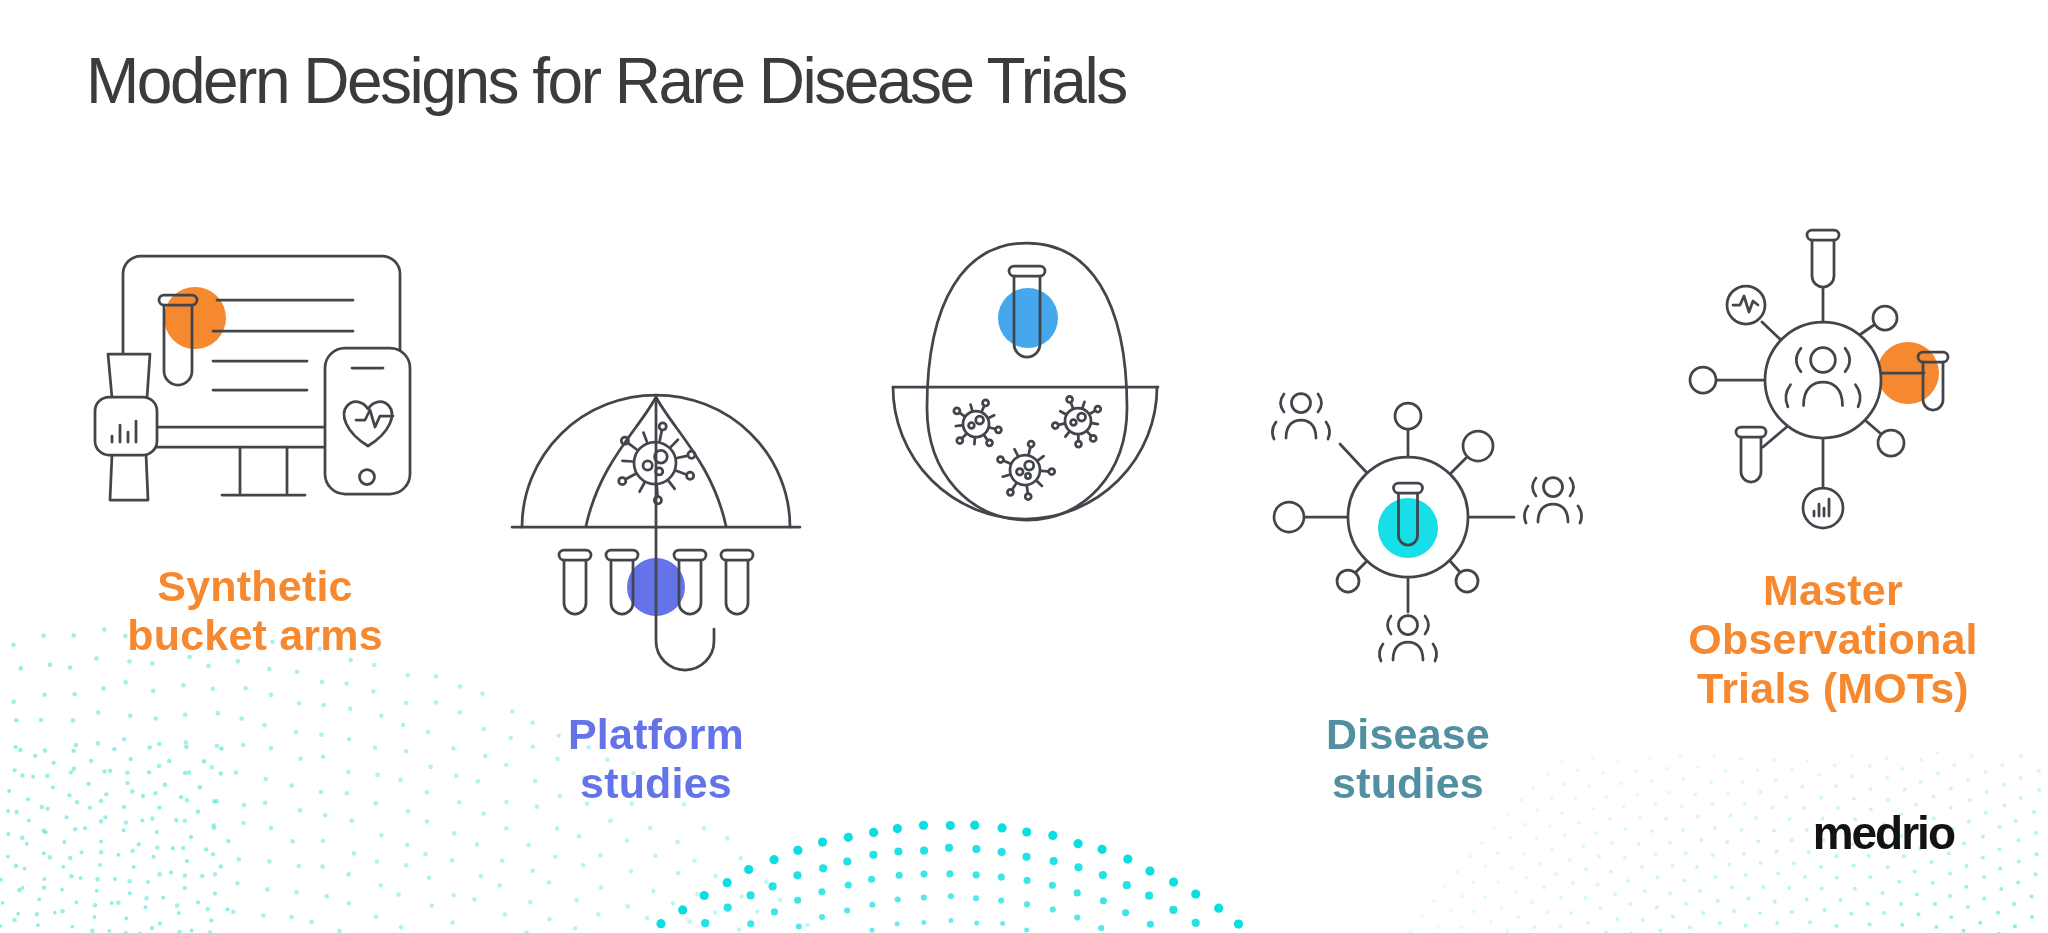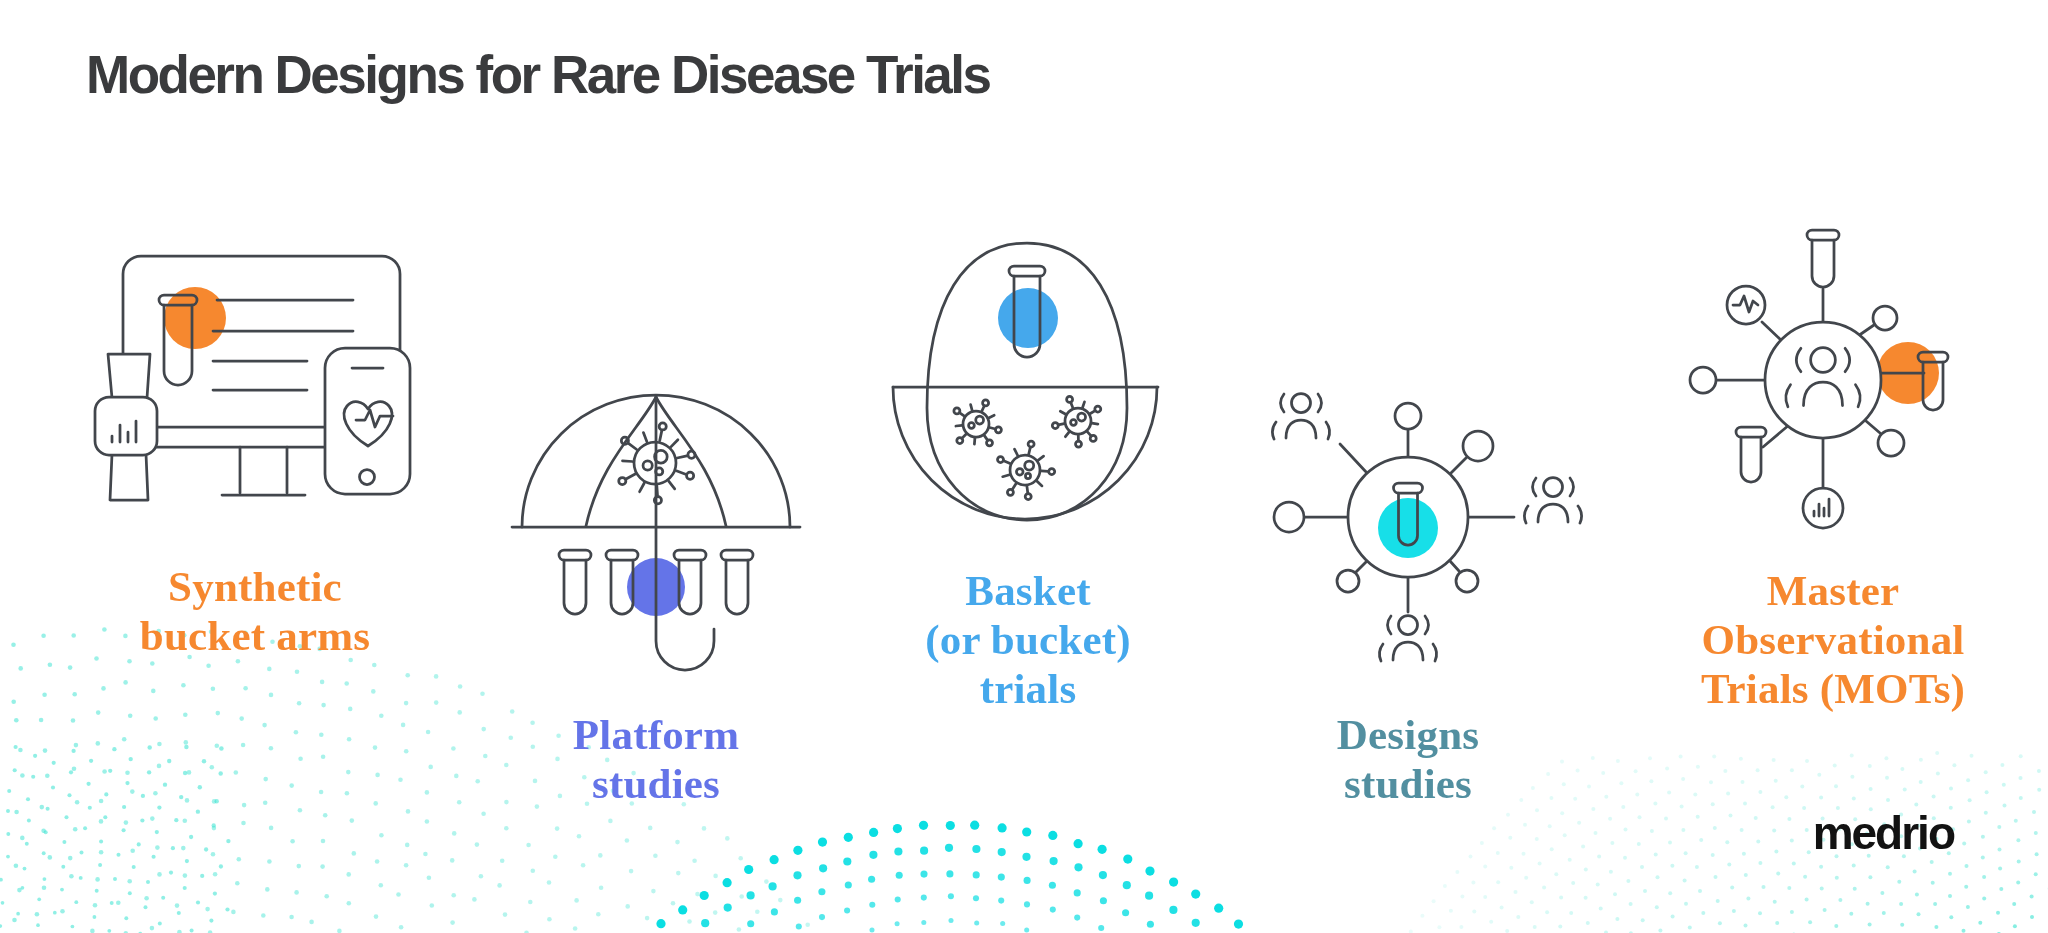--- a/index.html
+++ b/index.html
@@ -4,35 +4,35 @@
 <style>
   html,body{margin:0;padding:0;}
   body{
     width:2048px;height:933px;position:relative;overflow:hidden;
     background:var(--bg,#fff);
     font-family:"Liberation Sans","DejaVu Sans",sans-serif;
   }
   #stage{position:absolute;inset:0;}
   .title{
     position:absolute;left:86px;top:44px;
-    font-size:53px;letter-spacing:-2.5px;font-weight:700;
+    font-size:64px;letter-spacing:-2.5px;font-weight:400;
     color:var(--title,#3a3b3d);white-space:nowrap;
   }
   svg{position:absolute;inset:0;}
   .ln{fill:none;stroke:var(--ink,#42464c);stroke-width:2.75;stroke-linecap:round;stroke-linejoin:round;}
   .lnf{fill:var(--bg,#fff);stroke:var(--ink,#42464c);stroke-width:2.75;stroke-linecap:round;stroke-linejoin:round;}
   .f-orange{fill:var(--orange,#f6882f);}
   .f-purple{fill:var(--purple,#6474e8);}
   .f-blue{fill:var(--blue,#45a8ec);}
   .f-cyan{fill:var(--cyan,#17dfe8);}
   .label{
     position:absolute;text-align:center;font-size:43px;line-height:49px;
     font-weight:700;letter-spacing:.2px;
   }
-  .label span{display:block;font-family:Liberation Serif, serif;}
+  .label span{display:block;}
   .logo{
     position:absolute;right:94px;top:806px;
     font-size:46px;font-weight:700;letter-spacing:-2px;
     color:#121212;
   }
 </style>
 </head>
 <body>
 
 <div id="stage">
@@ -1040,28 +1040,23 @@
   <div class="label" style="left: 60px; top: 562px; width: 390px; color: rgb(246, 136, 47);">
     <span>Synthetic</span>
     <span>bucket arms</span>
   </div>
 
   <div class="label" style="left: 466px; top: 710px; width: 380px; color: rgb(100, 116, 232);">
     <span>Platform</span>
     <span>studies</span>
   </div>
 
-  <div class="label" style="left: 838px; top: 566px; width: 380px; color: rgb(69, 168, 236);">
-    <span>Basket</span>
-    <span>(or bucket)</span>
-    <span>trials</span>
-  </div>
 
   <div class="label" style="left: 1218px; top: 710px; width: 380px; color: rgb(82, 143, 160);">
-    <span>Designs</span>
+    <span>Disease</span>
     <span>studies</span>
   </div>
 
   <div class="label" style="left: 1613px; top: 566px; width: 440px; color: rgb(246, 136, 47);">
     <span>Master</span>
     <span>Observational</span>
     <span>Trials (MOTs)</span>
   </div>
 
   <div class="logo">medrio</div>

